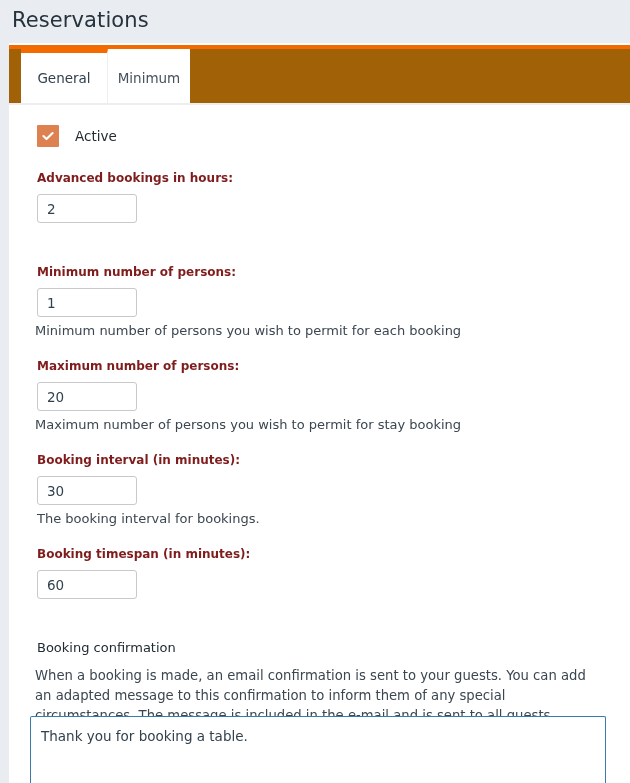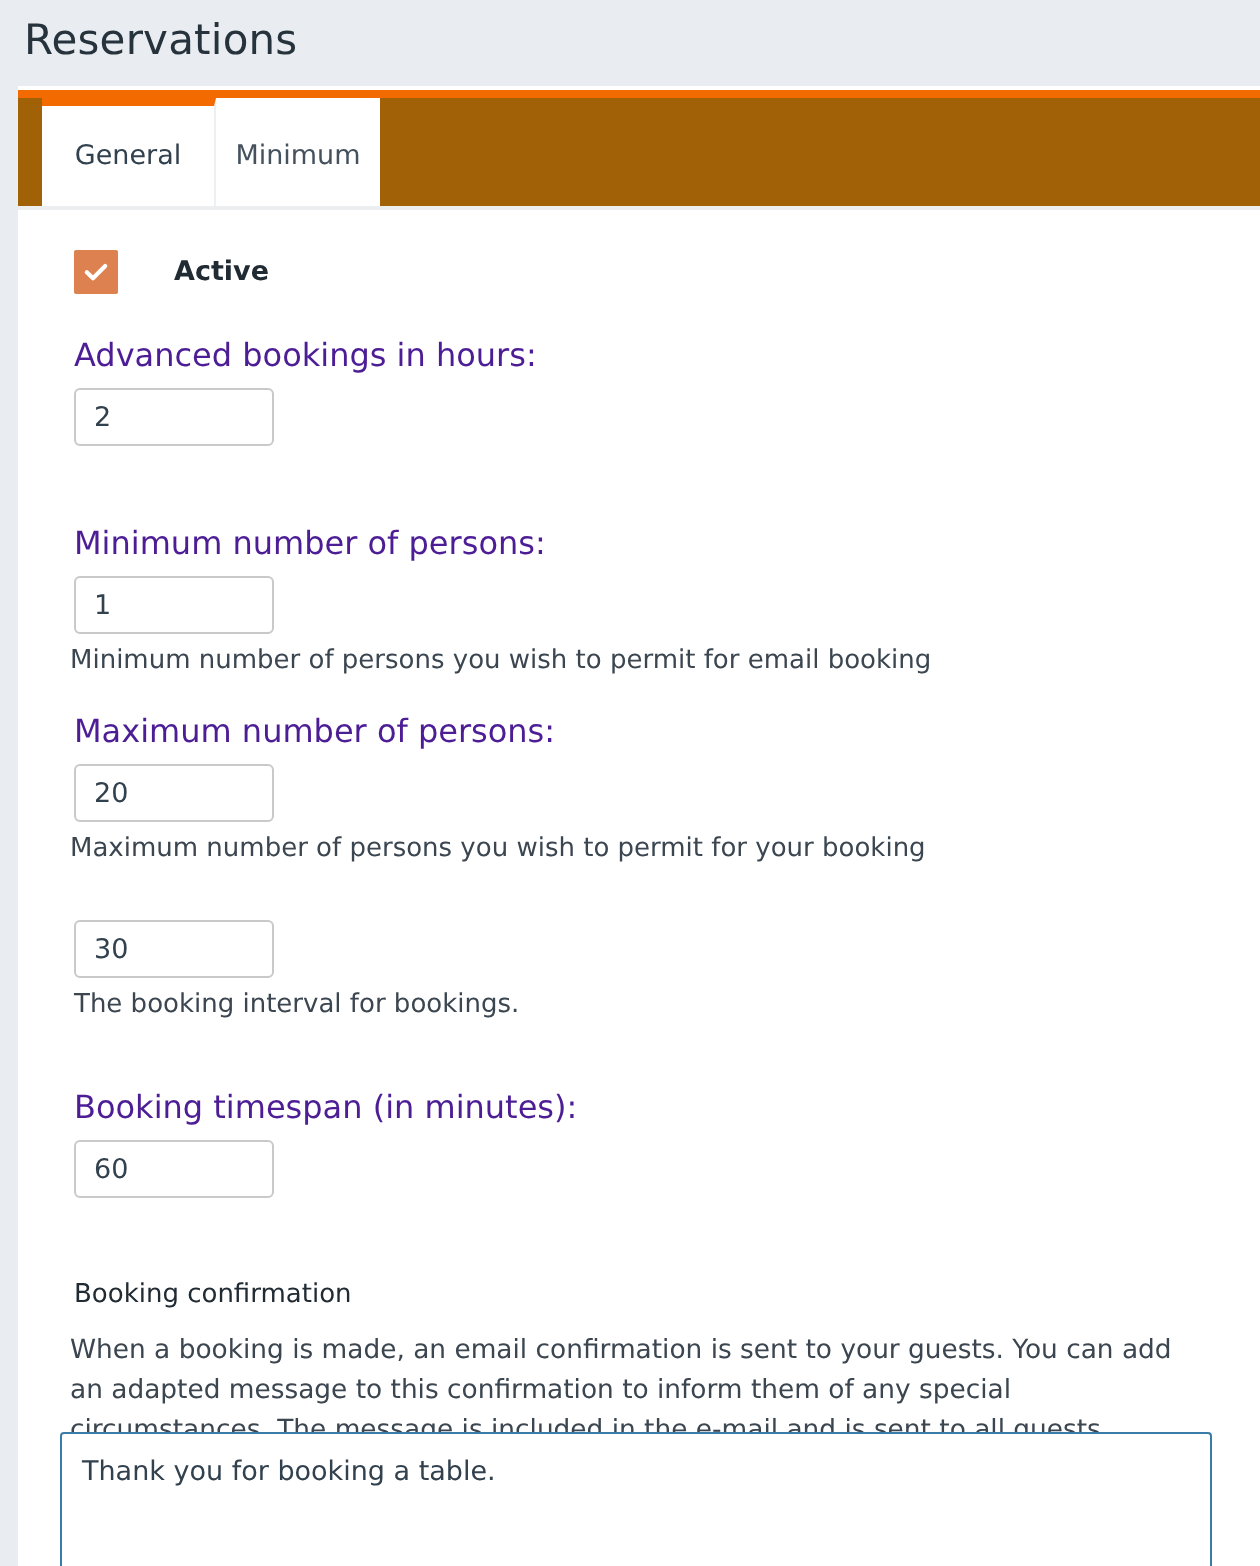--- a/index.html
+++ b/index.html
@@ -121,37 +121,37 @@
     border: none;
     border-radius: 1px;
     display: flex;
     align-items: center;
     justify-content: center;
     cursor: pointer;
     flex: none;
   }
   .checkbox svg { display: block; }
   .active-label {
-    margin-left: 28px;
-    font-size: 13.5px;
-    font-weight: bold;
+    margin-left: 16px;
+    font-size: 13.5px;
+    font-weight: normal;
     color: #212b33;
     white-space: nowrap;
   }
 
   
   .field-group {
     position: absolute;
     left: 28px;
     width: 580px;
   }
   .field-label {
-    font-size: 16px;
-    font-weight: normal;
-    color: #4c1d95;
+    font-size: 12px;
+    font-weight: bold;
+    color: #7f1d1d;
     white-space: nowrap;
     line-height: 16px;
   }
   .text-input {
     margin-top: 8px;
     width: 100px;
     height: 29px;
     box-sizing: border-box;
     border: 1px solid #c9c9c9;
     border-radius: 3px;
@@ -248,30 +248,31 @@
   </div>
 
   <div class="field-group" style="top:65px;">
     <div class="field-label">Advanced bookings in hours:</div>
     <input class="text-input" type="text" value="2" style="">
   </div>
 
   <div class="field-group" style="top:159px;">
     <div class="field-label">Minimum number of persons:</div>
     <input class="text-input" type="text" value="1" style="">
-    <div class="field-help indent-less">Minimum number of persons you wish to permit for email booking</div>
+    <div class="field-help indent-less">Minimum number of persons you wish to permit for each booking</div>
   </div>
 
   <div class="field-group" style="top:253px;">
     <div class="field-label">Maximum number of persons:</div>
     <input class="text-input" type="text" value="20" style="">
-    <div class="field-help indent-less">Maximum number of persons you wish to permit for your booking</div>
+    <div class="field-help indent-less">Maximum number of persons you wish to permit for stay booking</div>
   </div>
 
   <div class="field-group" style="top:347px;">
+    <div class="field-label">Booking interval (in minutes):</div>
     <input class="text-input" type="text" value="30" style="">
     <div class="field-help">The booking interval for bookings.</div>
   </div>
 
   <div class="field-group" style="top:441px;">
     <div class="field-label">Booking timespan (in minutes):</div>
     <input class="text-input" type="text" value="60" style="">
   </div>
 
   <div class="confirm-block">

